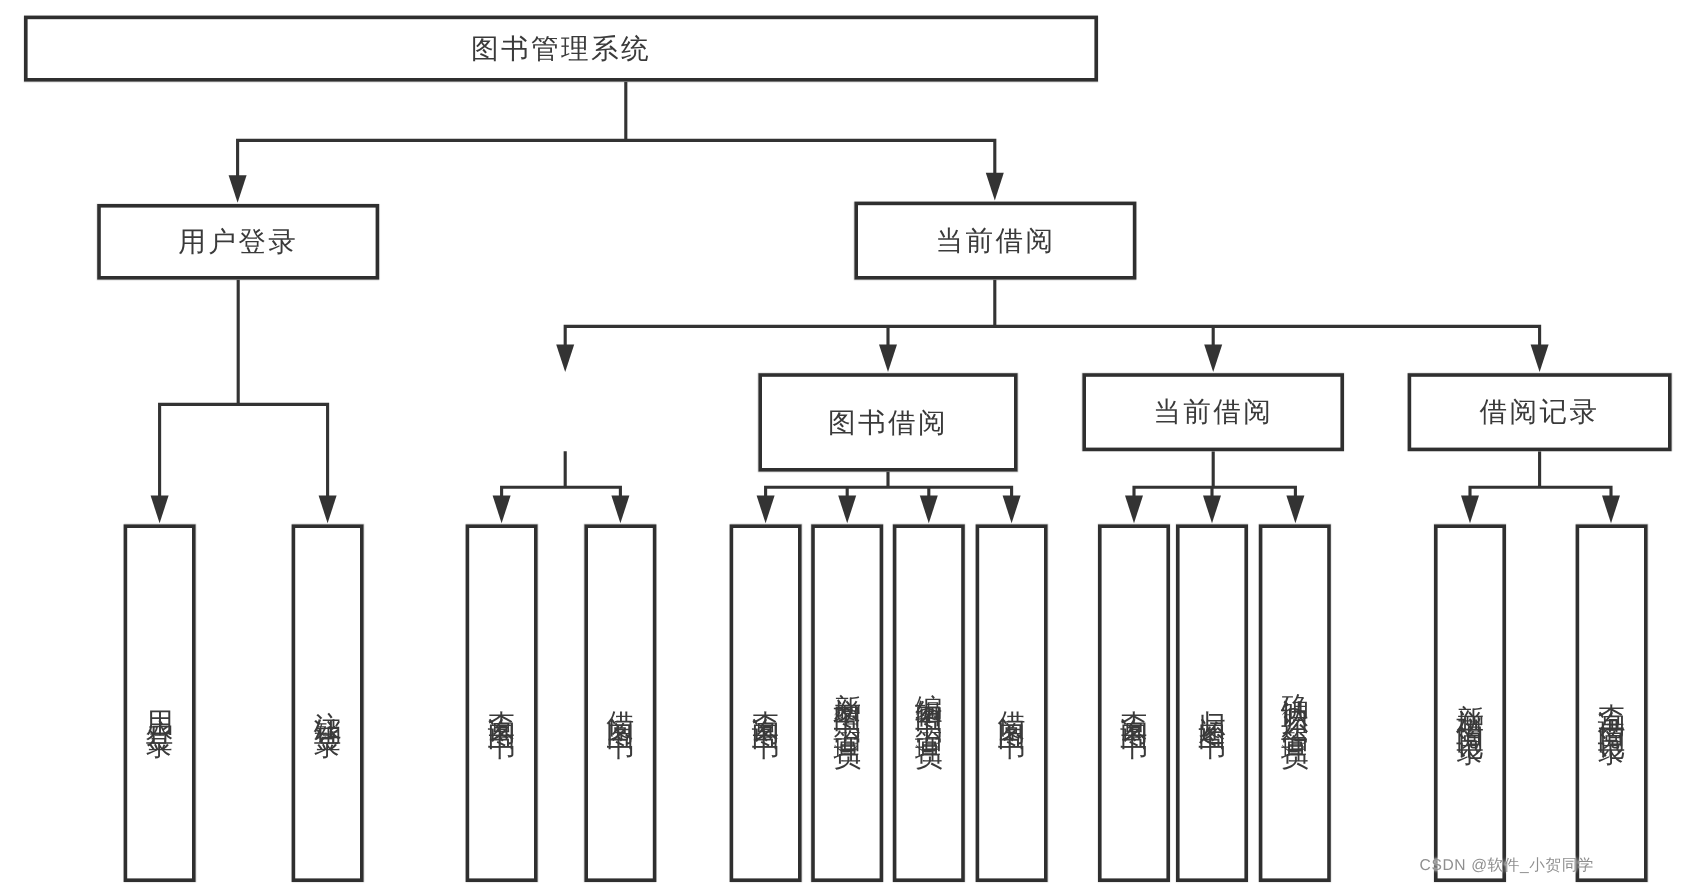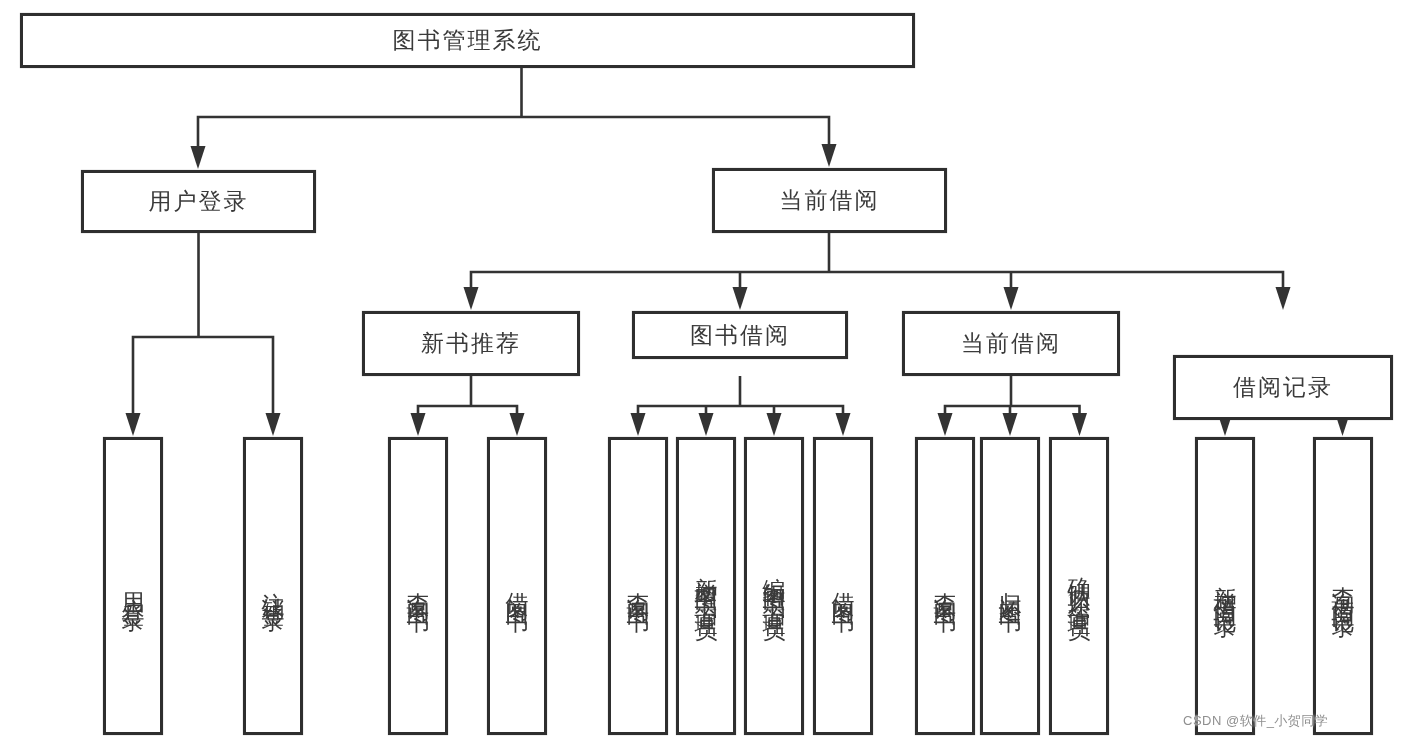--- a/index.html
+++ b/index.html
@@ -111,24 +111,23 @@
       <polygon points="1217.5,413 1232.5,413 1225,436"></polygon>
       <polygon points="1335,413 1350,413 1342.5,436"></polygon>
     </g>
   </svg>
 
   <div class="node" style="left:20px; top:13px; width:895px; height:55px;text-align:right;">图书管理系统</div>
 
   <div class="node" style="left:81px; top:170px; width:235px; height:63px;">用户登录</div>
   <div class="node" style="left:712px; top:168px; width:235px; height:65px;">当前借阅</div>
 
-  <div class="node" style="left:362px; top:311px; width:218px; height:65px;">新书推荐</div>
-  <div class="node" style="left:632px; top:311px; width:216px; height:48px;">图书借阅</div>
+  <div class="node" style="left:632px; top:311px; width:216px; height:82px;">图书借阅</div>
   <div class="node" style="left:902px; top:311px; width:218px; height:65px;">当前借阅</div>
-  <div class="node" style="left:1173px; top:311px; width:220px; height:65px;margin-top:44px;">借阅记录</div>
+  <div class="node" style="left:1173px; top:311px; width:220px; height:65px;">借阅记录</div>
 
   <div class="leaf" style="left:103px; top:437px; width:60px; height:298px;">用户登录</div>
   <div class="leaf" style="left:243px; top:437px; width:60px; height:298px;">注销登录</div>
 
   <div class="leaf" style="left:388px; top:437px; width:60px; height:298px;">查询图书</div>
   <div class="leaf" style="left:487px; top:437px; width:60px; height:298px;">借阅图书</div>
 
   <div class="leaf" style="left:608px; top:437px; width:60px; height:298px;">查询图书</div>
   <div class="leaf" style="left:676px; top:437px; width:60px; height:298px;">新增图书（管理员）</div>
   <div class="leaf" style="left:744px; top:437px; width:60px; height:298px;">编辑图书（管理员）</div>

